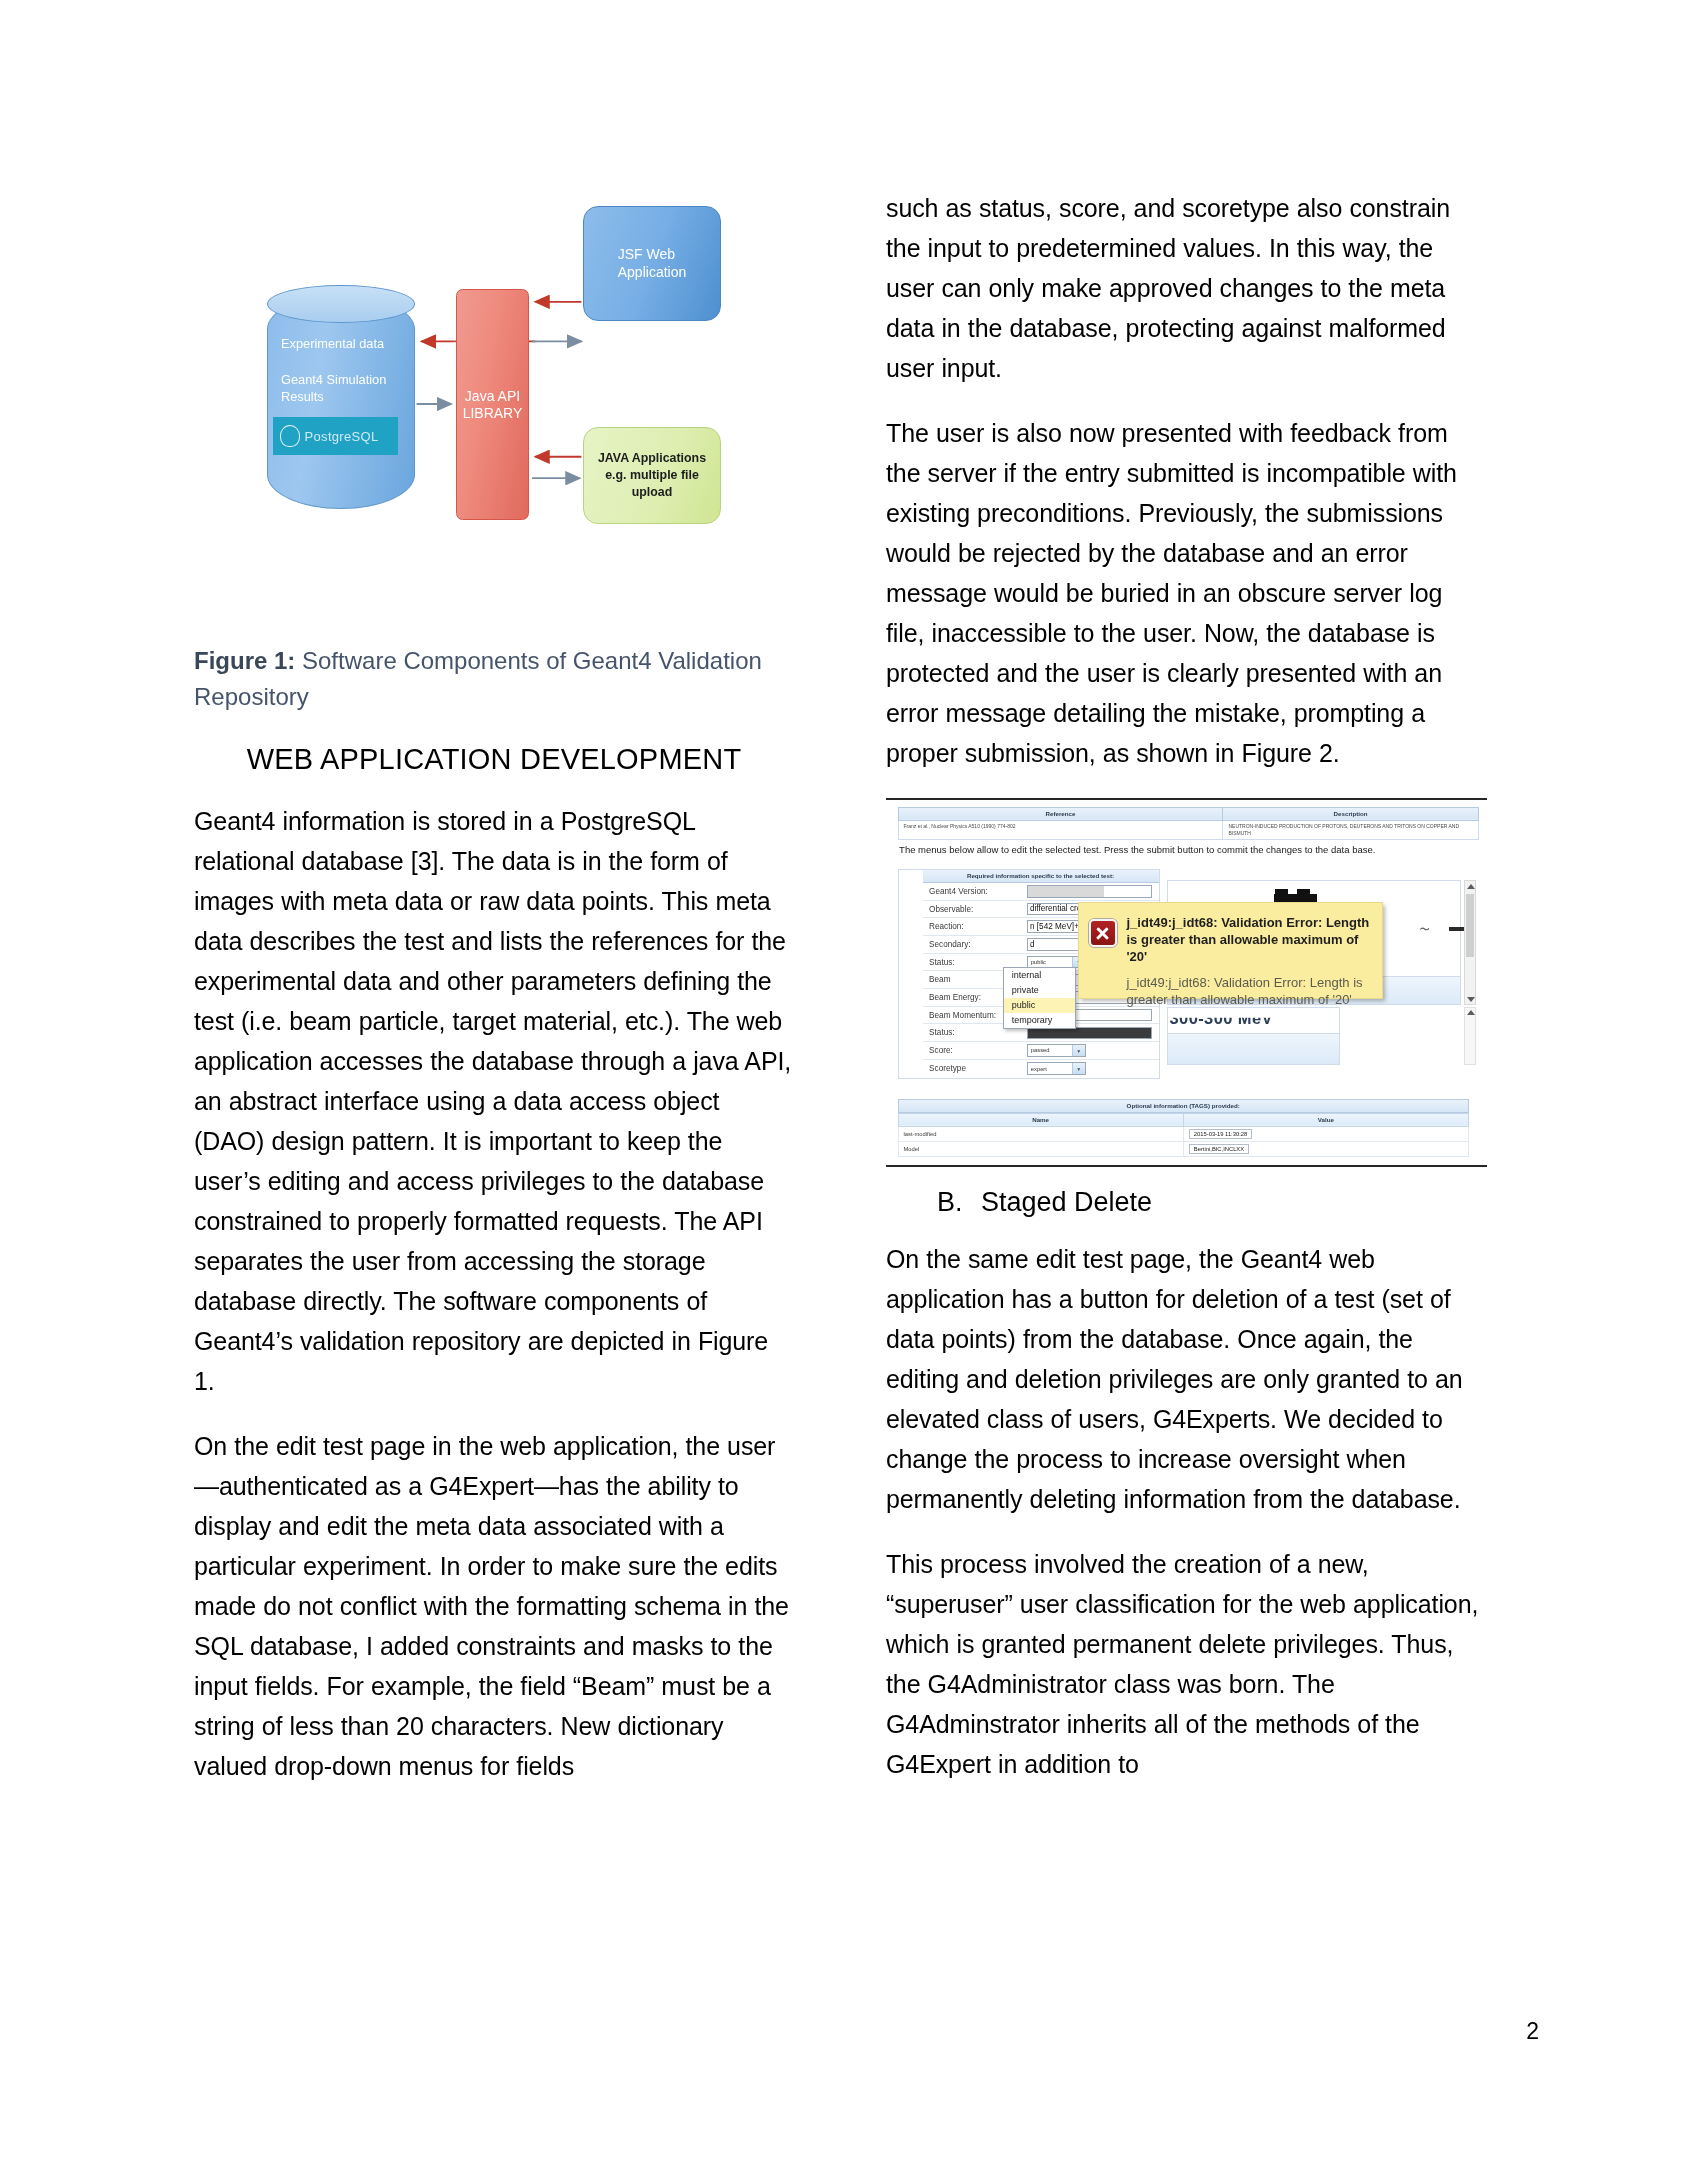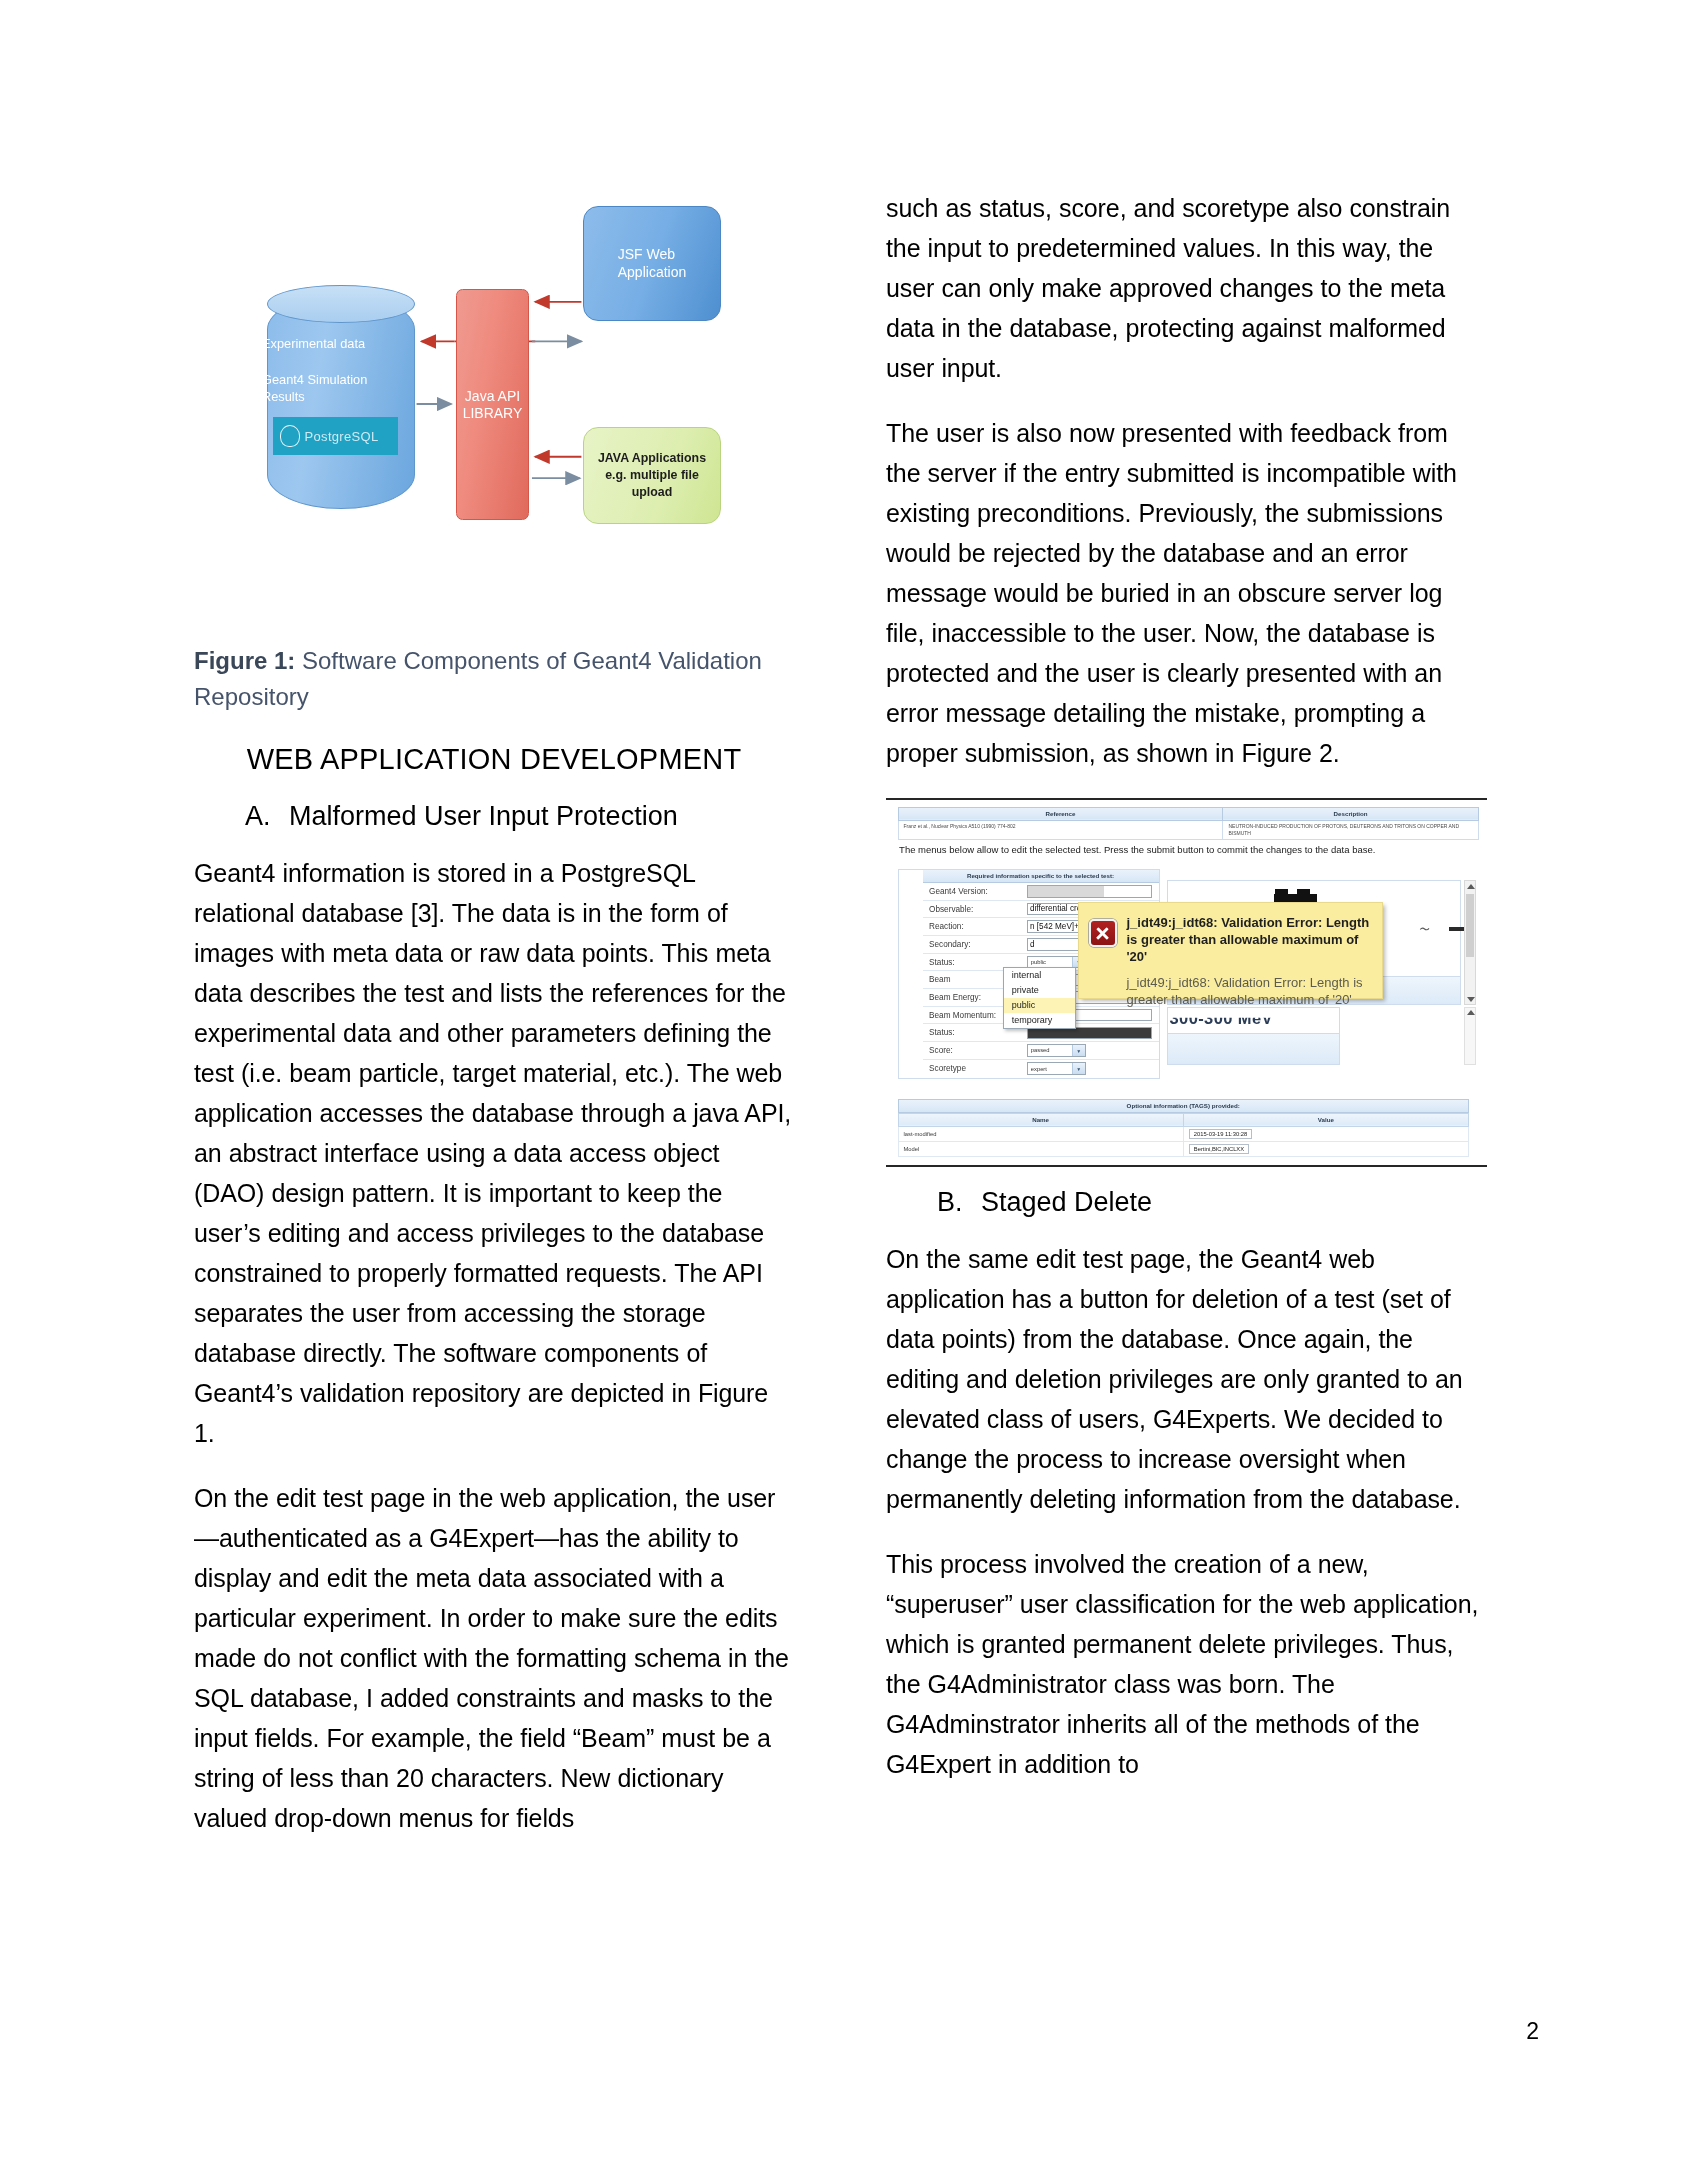--- a/index.html
+++ b/index.html
@@ -70,21 +70,21 @@
     border: 0.8px solid #5f96cc;
     border-radius: 50% / 16%;
   }
   .fig1 .cyl-top {
     position:absolute; left:73px; top:97px; width:148px; height:38px;
     background: linear-gradient(180deg,#c7e0f6,#a9cef0);
     border:0.8px solid #5f96cc; border-radius:50%;
   }
   .fig1 .cyl-lbl {
     position:absolute; color:#fff; font-size:12.8px; line-height:17.3px;
-    left:68px; width:138px; text-align:left;
+    left:87px; width:138px; text-align:left;
   }
   .fig1 .cyl-lbl.l1 { top: 147px; }
   .fig1 .cyl-lbl.l2 { top: 183px; }
   .fig1 .pg-badge {
     position:absolute; left:79px; top:229px; width:125px; height:38px;
     background:#1fa2c4; display:flex; align-items:center; gap:5px; padding-left:6.6px;
   }
   .fig1 .pg-badge .pg-elephant {
     width:20px; height:21.4px; border:1.6px solid #e8f4f8; border-radius:50% 50% 45% 45%;
     position:relative; flex:0 0 auto;
@@ -341,23 +341,20 @@
         </span>
       </div>
     </div>
 
     <div class="caption">
       <b>Figure 1:</b><span> Software Components of Geant4 Validation Repository</span>
     </div>
 
     <h1 class="sec">WEB APPLICATION DEVELOPMENT</h1>
 
-    <h2 class="subsec">
-      <span class="ltr">A.</span><span>Malformed User Input Protection</span>
-    </h2>
 
     <p class="body">Geant4 information is stored in a PostgreSQL relational database [3]. The data is in the form of images with meta data or raw data points. This meta data describes the test and lists the references for the experimental data and other parameters defining the test (i.e. beam particle, target material, etc.). The web application accesses the database through a java API, an abstract interface using a data access object (DAO) design pattern. It is important to keep the user’s editing and access privileges to the database constrained to properly formatted requests. The API separates the user from accessing the storage database directly. The software components of Geant4’s validation repository are depicted in Figure 1.</p>
     <p class="body">On the edit test page in the web application, the user—authenticated as a G4Expert—has the ability to display and edit the meta data associated with a particular experiment. In order to make sure the edits made do not conflict with the formatting schema in the SQL database, I added constraints and masks to the input fields. For example, the field “Beam” must be a string of less than 20 characters. New dictionary valued drop-down menus for fields</p>
   </div>
 
   <div class="col-right">
 
     <p class="body">such as status, score, and scoretype also constrain the input to predetermined values. In this way, the user can only make approved changes to the meta data in the database, protecting against malformed user input.</p>
     <p class="body">The user is also now presented with feedback from the server if the entry submitted is incompatible with existing preconditions. Previously, the submissions would be rejected by the database and an error message would be buried in an obscure server log file, inaccessible to the user. Now, the database is protected and the user is clearly presented with an error message detailing the mistake, prompting a proper submission, as shown in Figure 2.</p>
 

